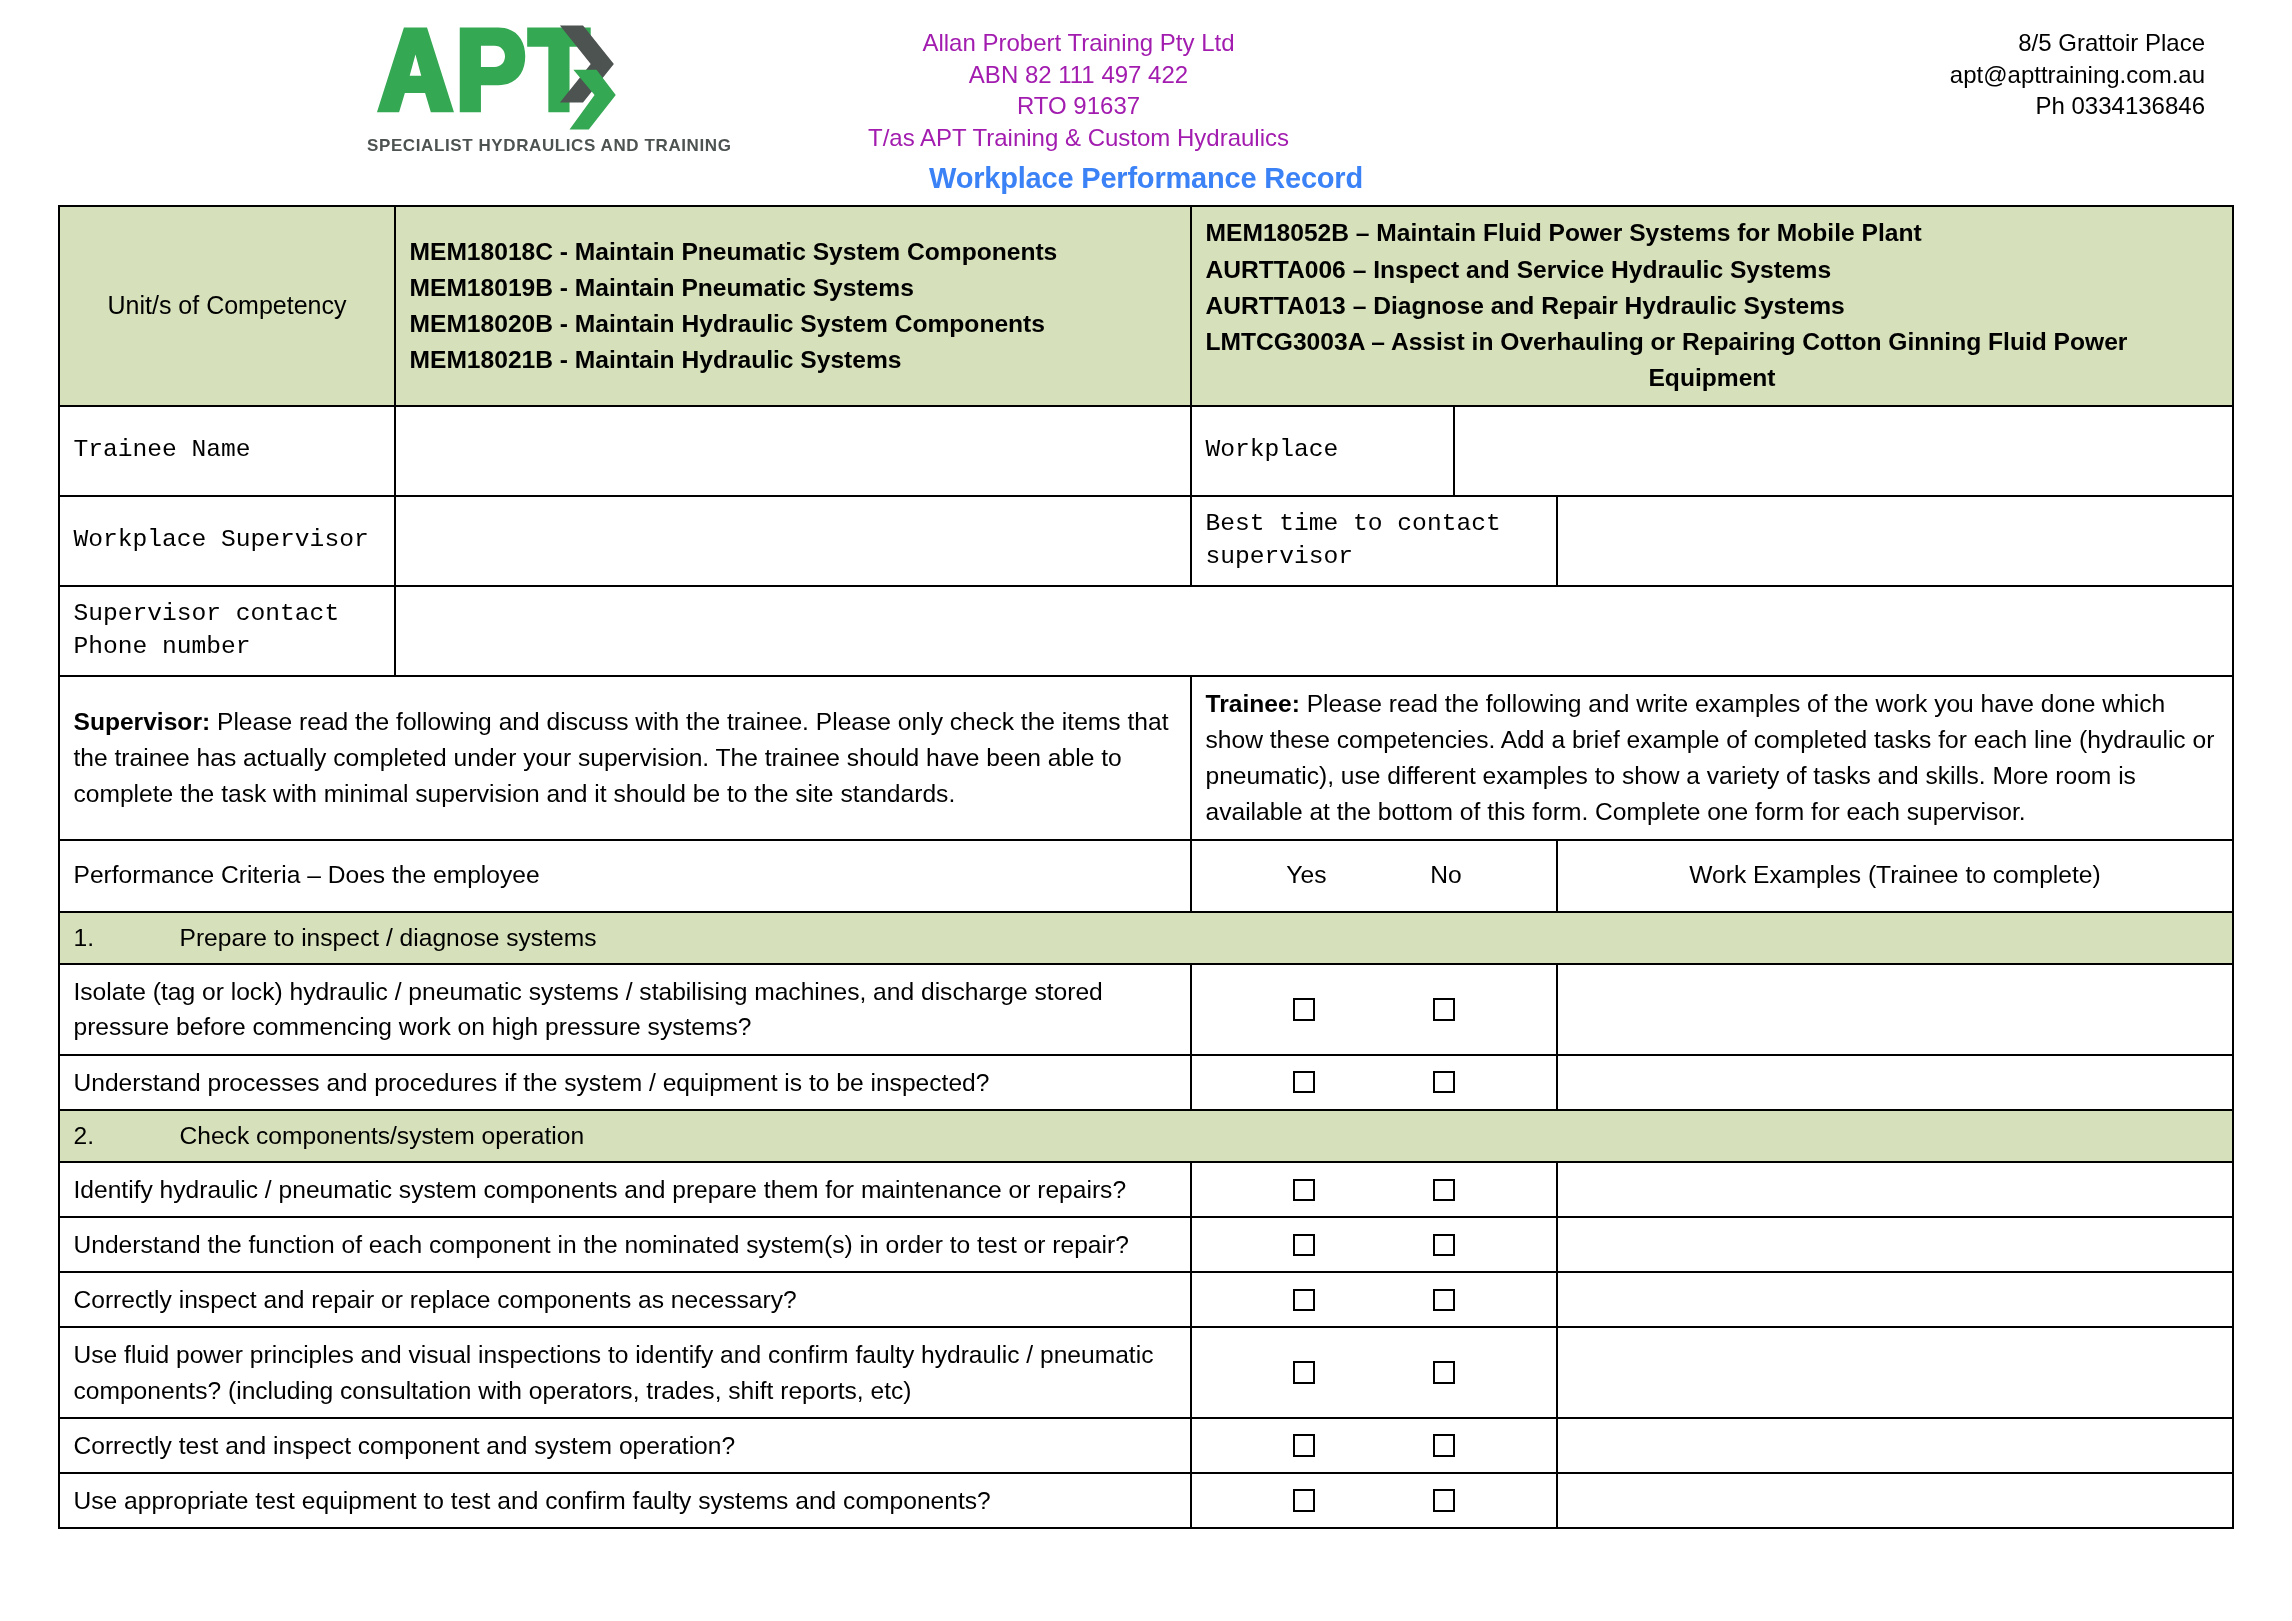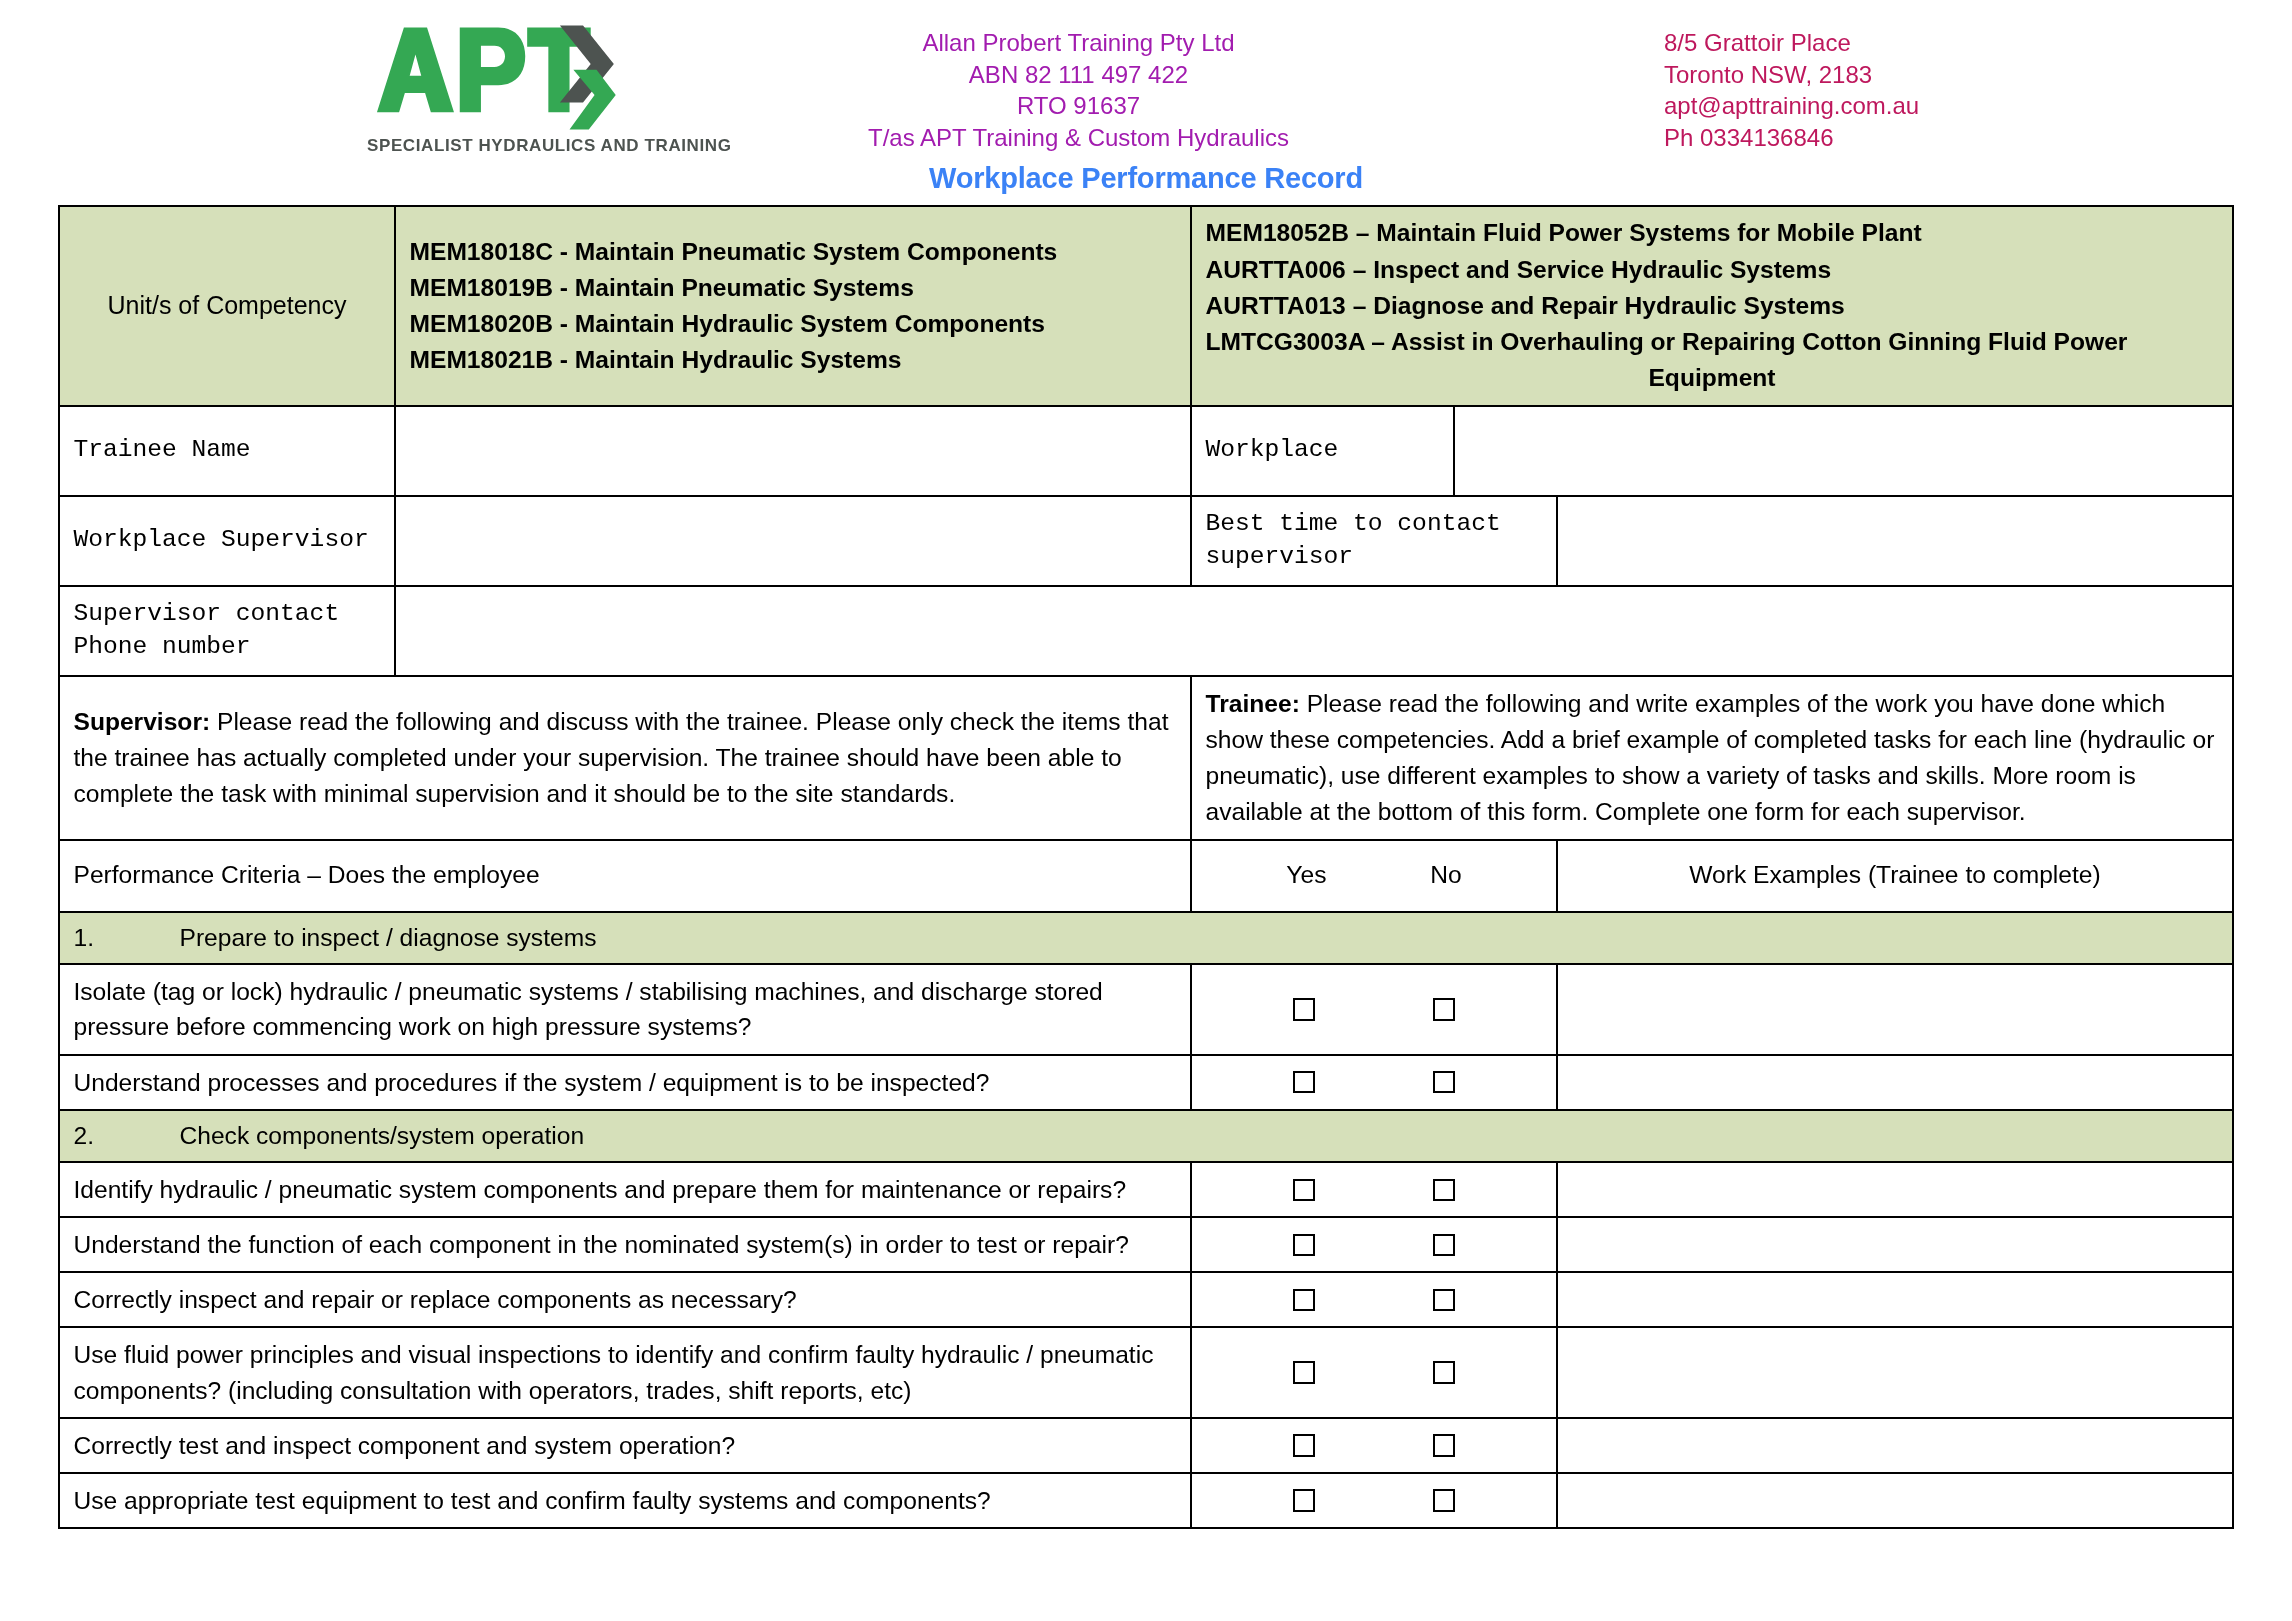--- a/index.html
+++ b/index.html
@@ -42,24 +42,24 @@
   .org-block {
     flex: 1 1 auto;
     text-align: center;
     font-size: 24px;
     line-height: 1.32;
     color: #a21caf;
     padding-top: 13.5px;
   }
   .addr-block {
     flex: 0 0 541px;
-    text-align: left;
+    text-align: right;
     font-size: 24px;
     line-height: 1.32;
-    color: #be185d;
+    color: #000000;
     padding-top: 13.5px;
   }
   .org-line, .addr-line { white-space: nowrap; }
 
   .doc-title {
     text-align: center;
     font-weight: bold;
     font-size: 29px;
     color: #3b82f6;
     margin: -1.9px 0 9.7px 0;
@@ -170,21 +170,20 @@
 
     <div class="org-block">
       <div class="org-line">Allan Probert Training Pty Ltd</div>
       <div class="org-line">ABN 82 111 497 422</div>
       <div class="org-line">RTO 91637</div>
       <div class="org-line">T/as APT Training &amp; Custom Hydraulics</div>
     </div>
 
     <div class="addr-block">
       <div class="addr-line">8/5 Grattoir Place</div>
-      <div class="addr-line">Toronto NSW, 2183</div>
       <div class="addr-line">apt@apttraining.com.au</div>
       <div class="addr-line">Ph 0334136846</div>
     </div>
   </div>
 
   <div class="doc-title">Workplace Performance Record</div>
 
   <table class="form-table">
     <colgroup>
       <col style="width:336px">

